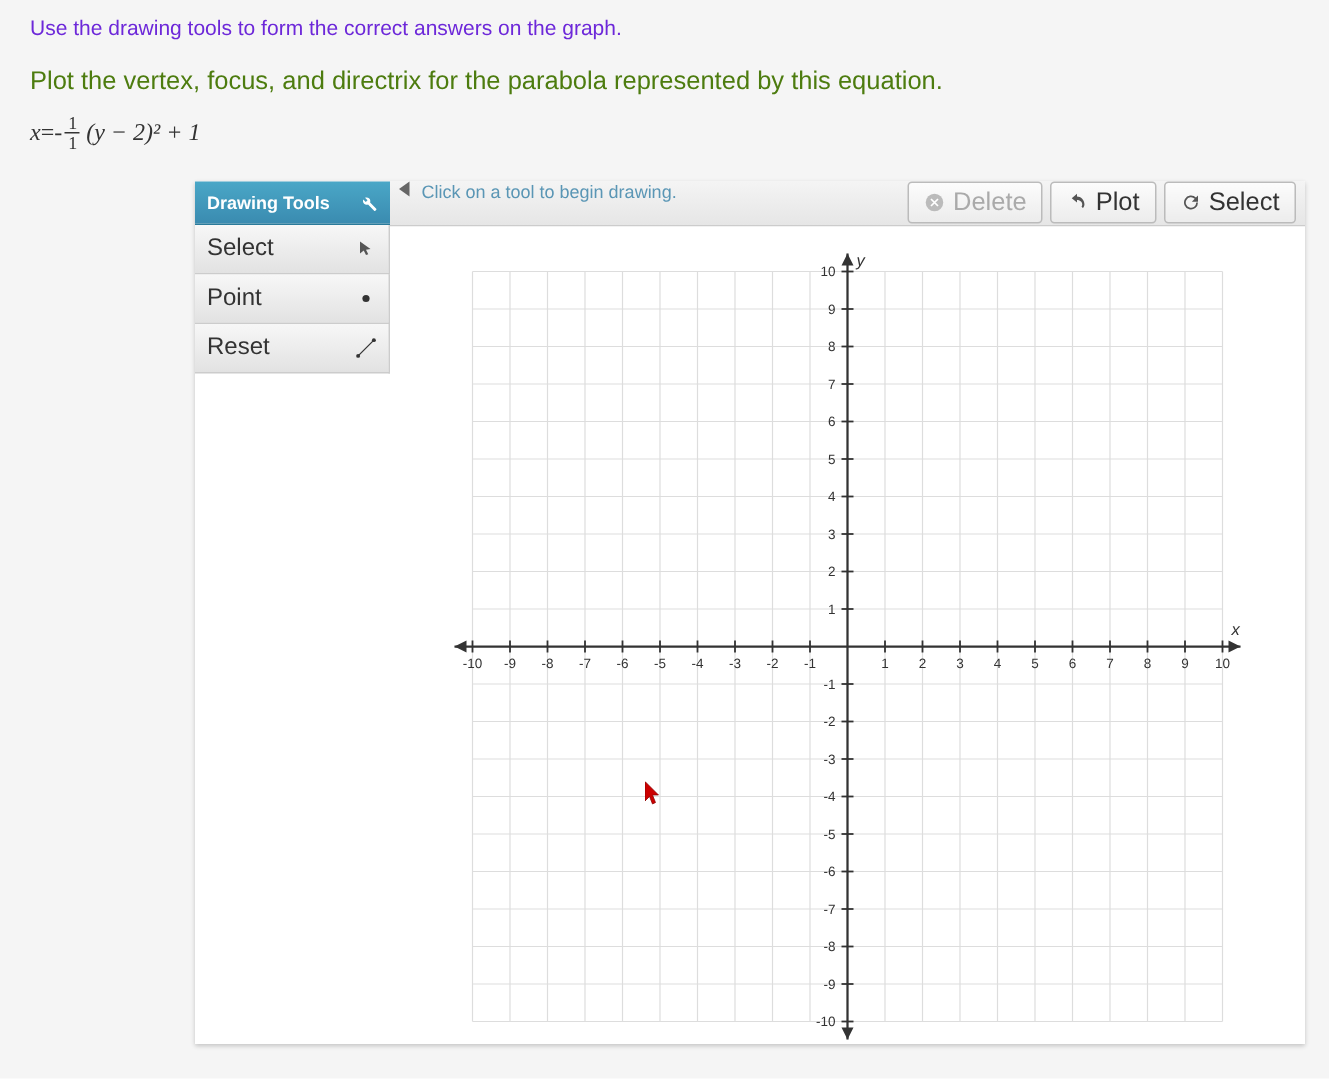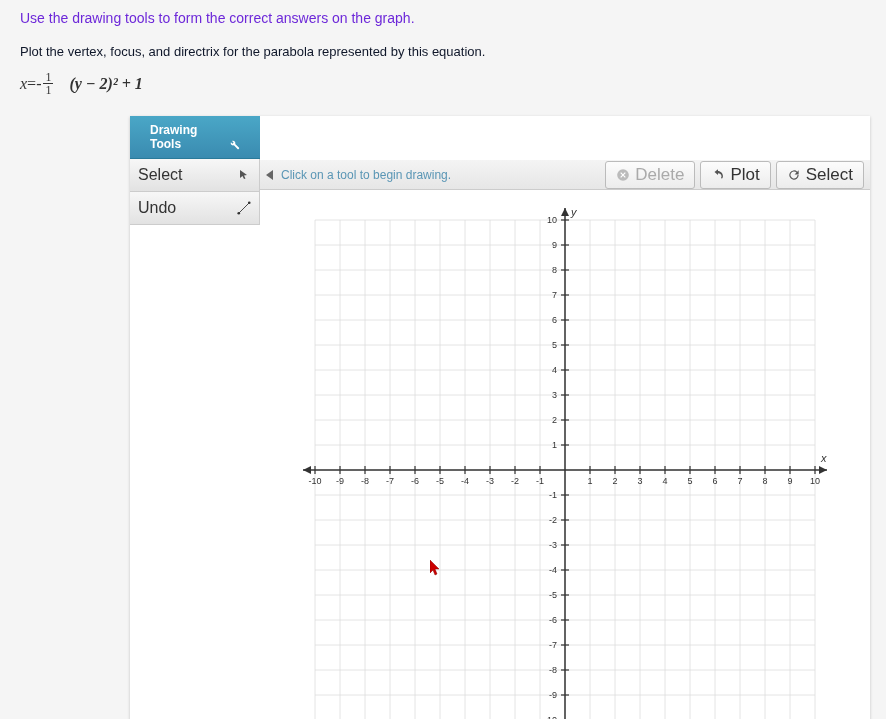--- a/index.html
+++ b/index.html
@@ -8,22 +8,22 @@
       background: #f5f5f5;
       padding: 10px 20px;
       color: #333;
     }
     .instructions {
       font-size: 14px;
       color: #6d28d9;
       margin-bottom: 18px;
     }
     .question-text {
-      font-size: 13px;
-      color: #0f172a;
+      font-size: 17px;
+      color: #4d7c0f;
       margin-bottom: 12px;
     }
     .equation {
       font-family: "Times New Roman", serif;
       font-size: 16px;
       font-style: italic;
       margin-bottom: 20px;
       display: flex;
       align-items: center;
     }
@@ -48,23 +48,23 @@
     .left-panel {
       width: 130px;
       display: flex;
       flex-direction: column;
     }
     .dt-header {
       background: linear-gradient(#4aa7c7, #3a8bb0);
       color: #fff;
       font-size: 12px;
       font-weight: bold;
-      padding: 7px 20px;
-      display: flex;
-      align-items: flex-end;
+      padding: 7px 8px;
+      display: flex;
+      align-items: center;
       justify-content: space-between;
       border-bottom: 1px solid #2a7a9a;
     }
     .wrench {
       width: 14px; height: 14px;
       fill: #fff;
     }
     .tool-btn {
       background: linear-gradient(#f7f7f7, #e2e2e2);
       border-bottom: 1px solid #ccc;
@@ -85,24 +85,23 @@
     }
     .right-panel {
       flex: 1;
       display: flex;
       flex-direction: column;
     }
     .toolbar {
       background: linear-gradient(#f4f4f4, #e6e6e6);
       border-bottom: 1px solid #ccc;
       display: flex;
-      align-items: center;
+      align-items: flex-start;
       height: 30px;
       padding: 0 6px;
-      margin-top: 44px;
     }
     .arrow-left {
       width: 0; height: 0;
       border-top: 5px solid transparent;
       border-bottom: 5px solid transparent;
       border-right: 7px solid #666;
       margin-right: 8px;
     }
     .hint {
       color: #5a96b5;
@@ -153,41 +152,49 @@
 <div class="question-text">Plot the vertex, focus, and directrix for the parabola represented by this equation.</div>
 
 <div class="equation">
   <span>x</span>
   <span style="font-style:normal;"> = </span>
   <span style="font-style:normal;">-</span>
   <span class="fraction" style="font-style:normal;">
     <span class="num">1</span>
     <span class="den">1</span>
   </span>
-  <span style="margin-left:14px;font-weight:bold;">(y − 2)² + 1</span>
+  <span style="margin-left:2px;">(y − 2)² + 1</span>
 </div>
 
 <div class="tool-container">
   <div class="left-panel">
     <div class="dt-header">
       <span>Drawing Tools</span>
       <svg class="wrench" viewBox="0 0 24 24">
           <path d="M22 19l-7-7c.5-1.5.2-3.3-1-4.5-1.3-1.3-3.2-1.5-4.8-.9l2.8 2.8-2 2-2.8-2.8c-.7 1.6-.4 3.5.9 4.8 1.2 1.2 3 1.5 4.5 1l7 7c.4.4 1 .4 1.4 0l1-1c.4-.4.4-1 0-1.4z"></path>
         </svg>
     </div>
     <div class="tool-btn">
       <span>Select</span>
       <span class="tool-icon">
         <svg viewBox="0 0 24 24" width="12" height="12" fill="#555">
             <path d="M4 2l14 10-6 1 3 6-3 1-3-6-5 4z"></path>
           </svg>
       </span>
     </div>
     <div class="tool-btn">
-      <span>Undo</span>
+      <span>Point</span>
+      <span class="tool-icon">
+        <svg viewBox="0 0 10 10" width="8" height="8">
+            <circle cx="5" cy="5" r="3" fill="#333"></circle>
+          </svg>
+      </span>
+    </div>
+    <div class="tool-btn">
+      <span>Reset</span>
       <span class="tool-icon">
         <svg viewBox="0 0 16 16" width="14" height="14">
             <line x1="2" y1="14" x2="14" y2="2" stroke="#333" stroke-width="1"></line>
             <circle cx="2" cy="14" r="1.5" fill="#333"></circle>
             <circle cx="14" cy="2" r="1.5" fill="#333"></circle>
           </svg>
       </span>
     </div>
   </div>
 

